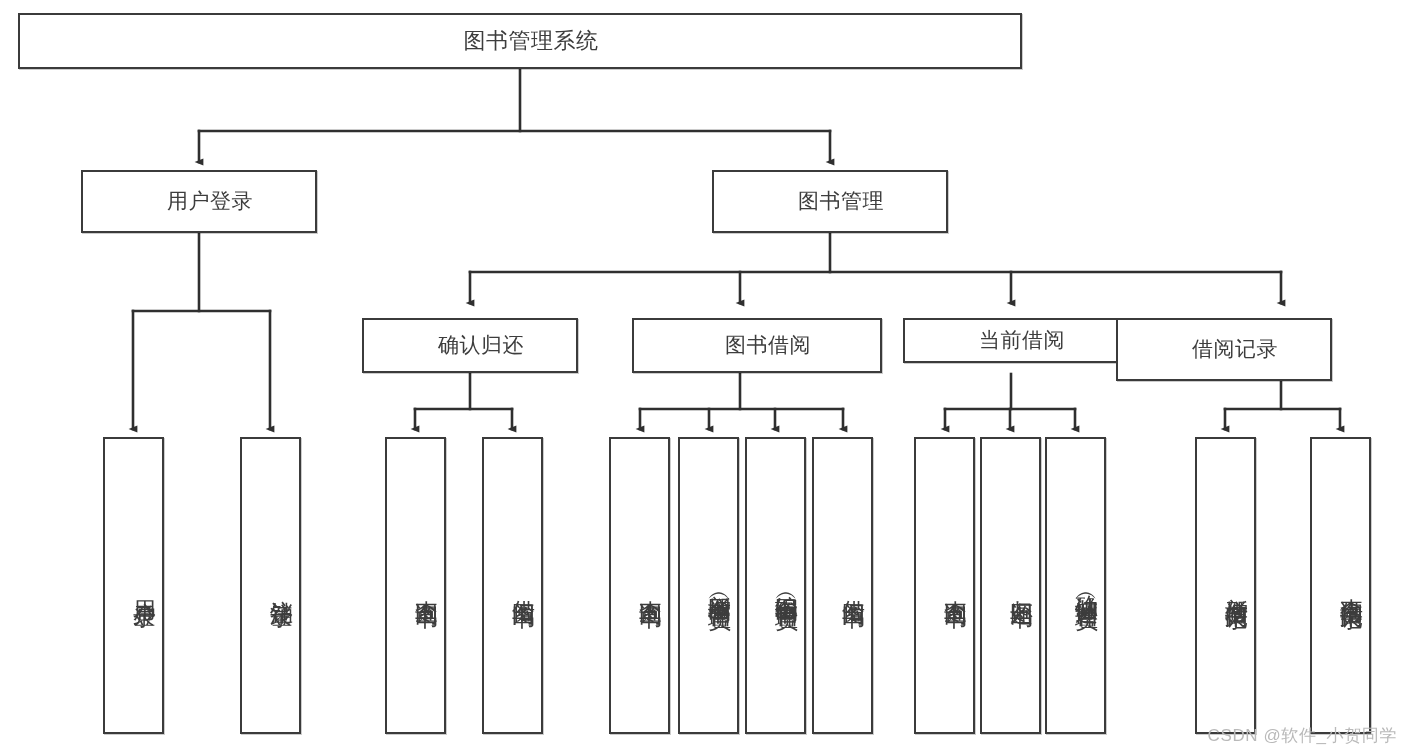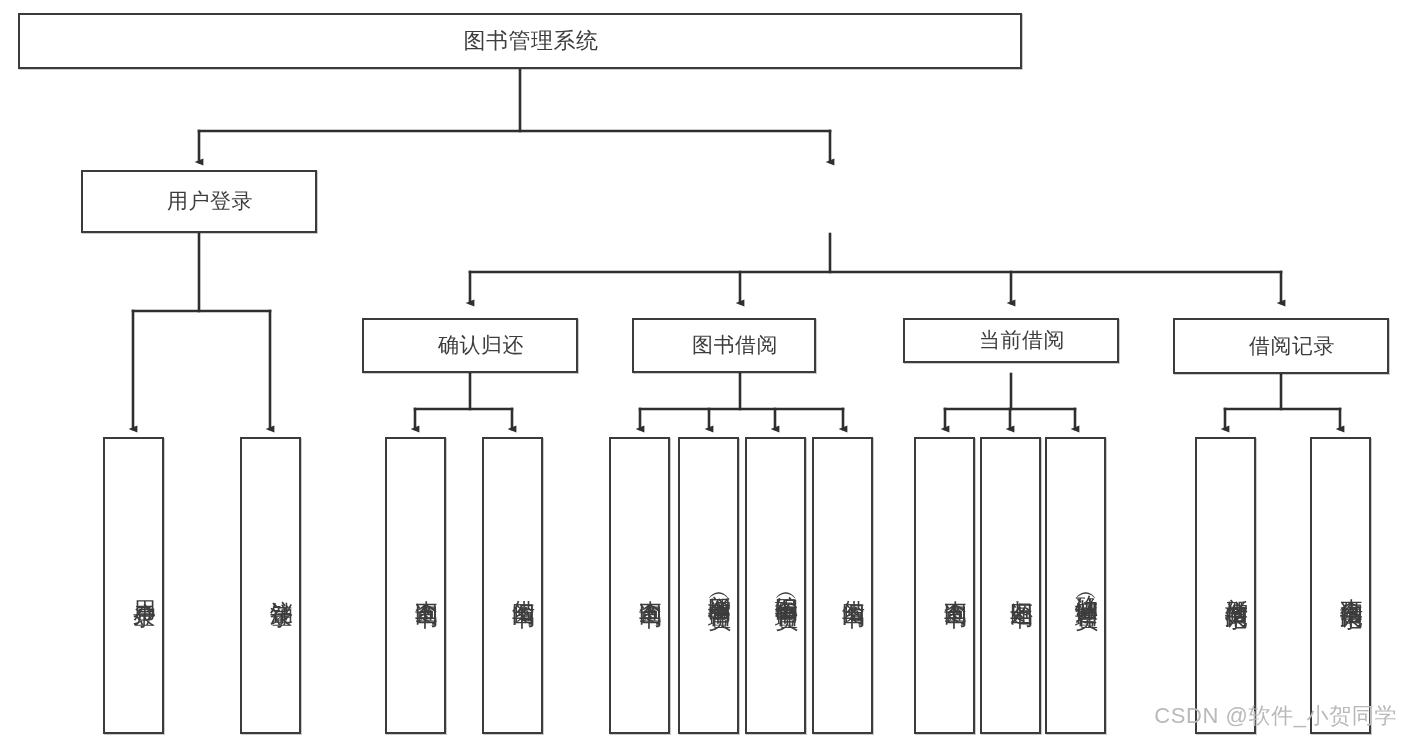--- a/index.html
+++ b/index.html
@@ -49,22 +49,22 @@
     text-orientation: upright;
     font-size: 23px;
     letter-spacing: 2px;
     line-height: 1.0;
     white-space: nowrap;
   }
   .node.root .label { font-size: 22px; }
   .watermark {
     position: absolute;
     right: 8px;
-    bottom: 16px;
-    font-size: 22px;
+    bottom: 0;
+    font-size: 17px;
     color: #b9b9b9;
     letter-spacing: 0.6px;
     user-select: none;
     white-space: nowrap;
   }
 </style>
 </head>
 <body>
 
 <div id="stage">
@@ -119,31 +119,34 @@
     </g>
   </svg>
 
   <div class="node root" style="left:18px; top:13px; width:1004px; height:56px;">
     <span class="label">图书管理系统</span>
   </div>
 
   <div class="node" style="left:81px; top:170px; width:236px; height:63px;">
     <span class="label">用户登录</span>
   </div>
+  <div class="node" style="left:712px; top:170px; width:236px; height:63px;">
+    <span class="label">图书管理</span>
+  </div>
 
   <div class="node" style="left:362px; top:318px; width:216px; height:55px;">
     <span class="label">确认归还</span>
   </div>
-  <div class="node" style="left:632px; top:318px; width:184px; height:55px;">
+  <div class="node" style="left:632px; top:318px; width:250px; height:55px;">
     <span class="label">图书借阅</span>
   </div>
   <div class="node" style="left:903px; top:318px; width:216px; height:45px;">
     <span class="label">当前借阅</span>
   </div>
-  <div class="node" style="left:1173px; top:318px; width:216px; height:56px;">
+  <div class="node" style="left:1116px; top:318px; width:216px; height:63px;">
     <span class="label">借阅记录</span>
   </div>
 
   <div class="node leaf" style="left:103px; top:437px; width:61px; height:297px;">
     <span class="label">用户登录</span>
   </div>
   <div class="node leaf" style="left:240px; top:437px; width:61px; height:297px;">
     <span class="label">注销登录</span>
   </div>
 

